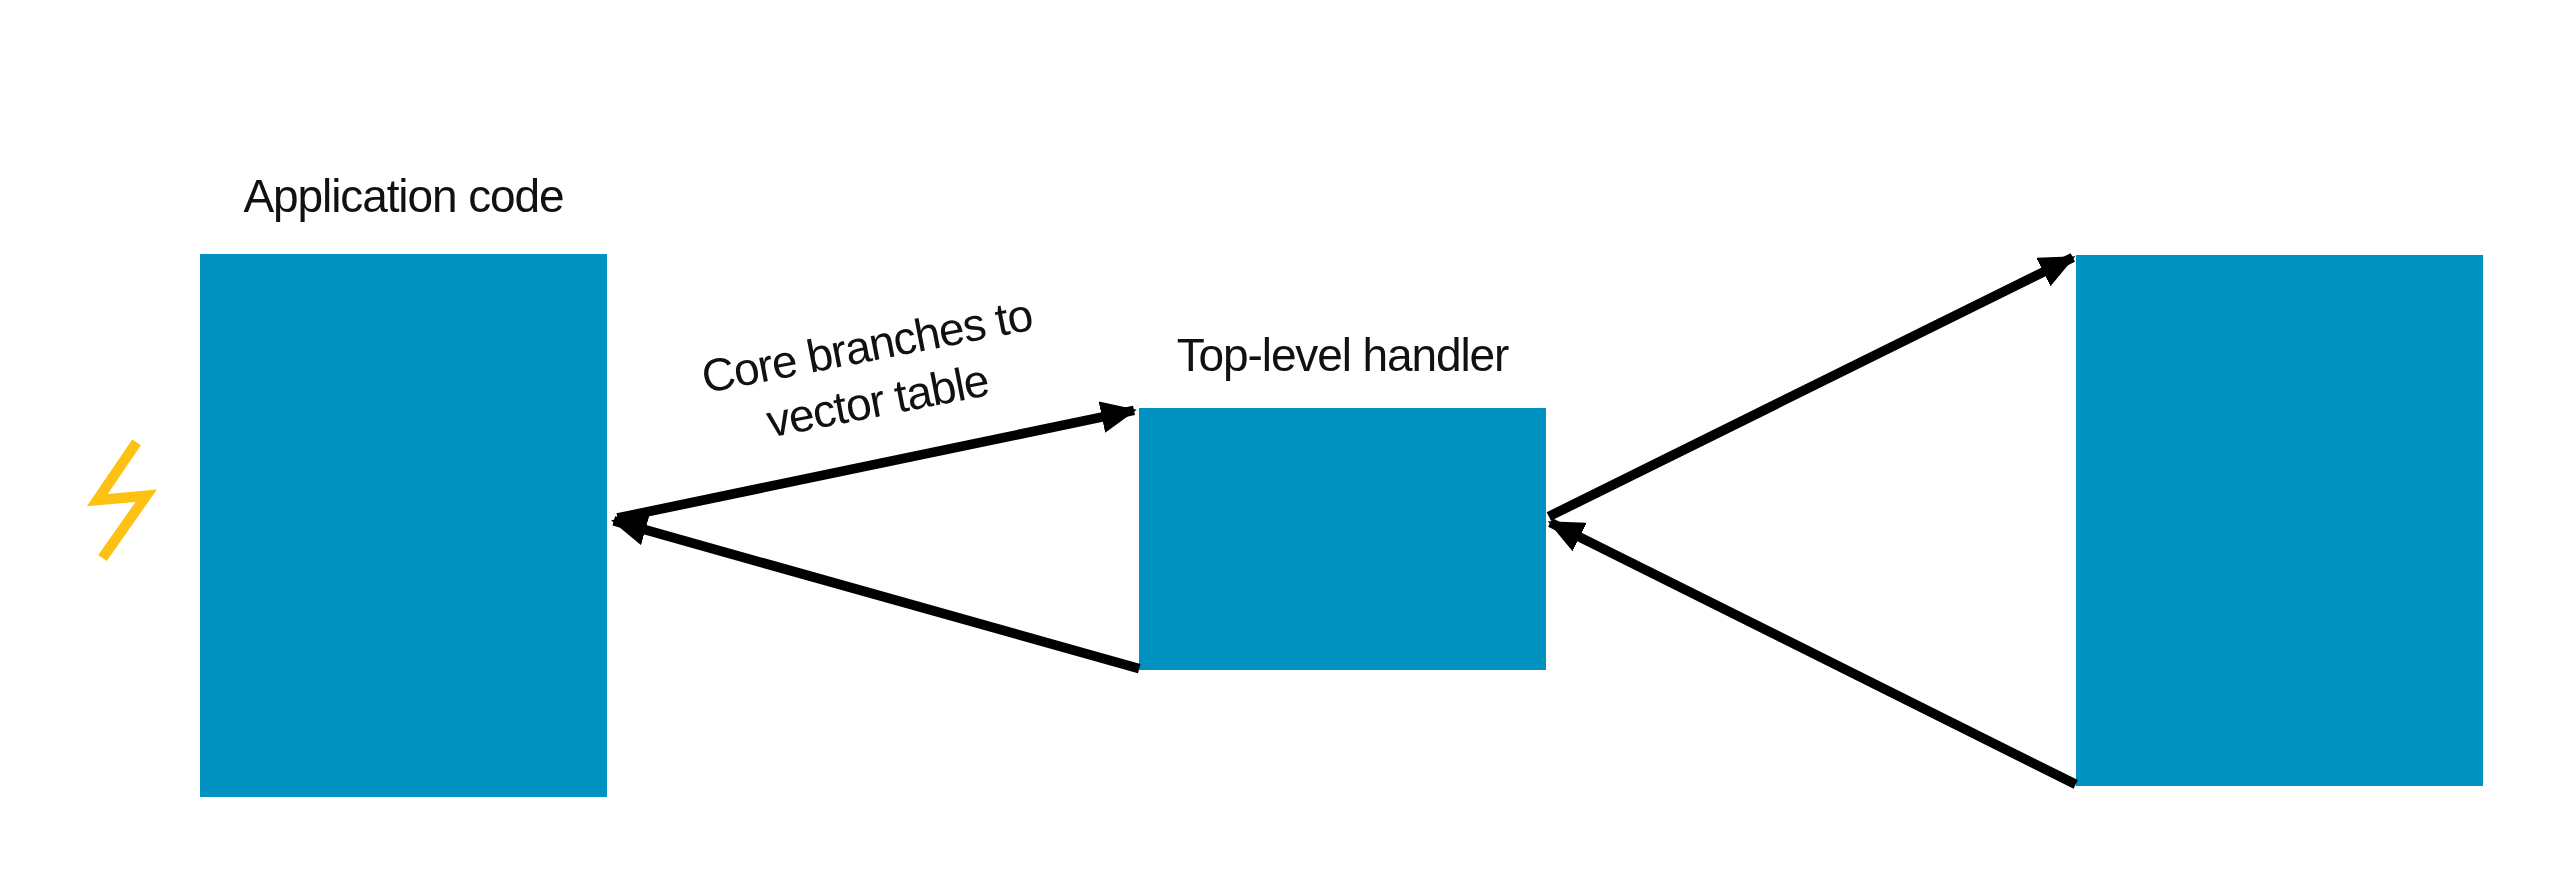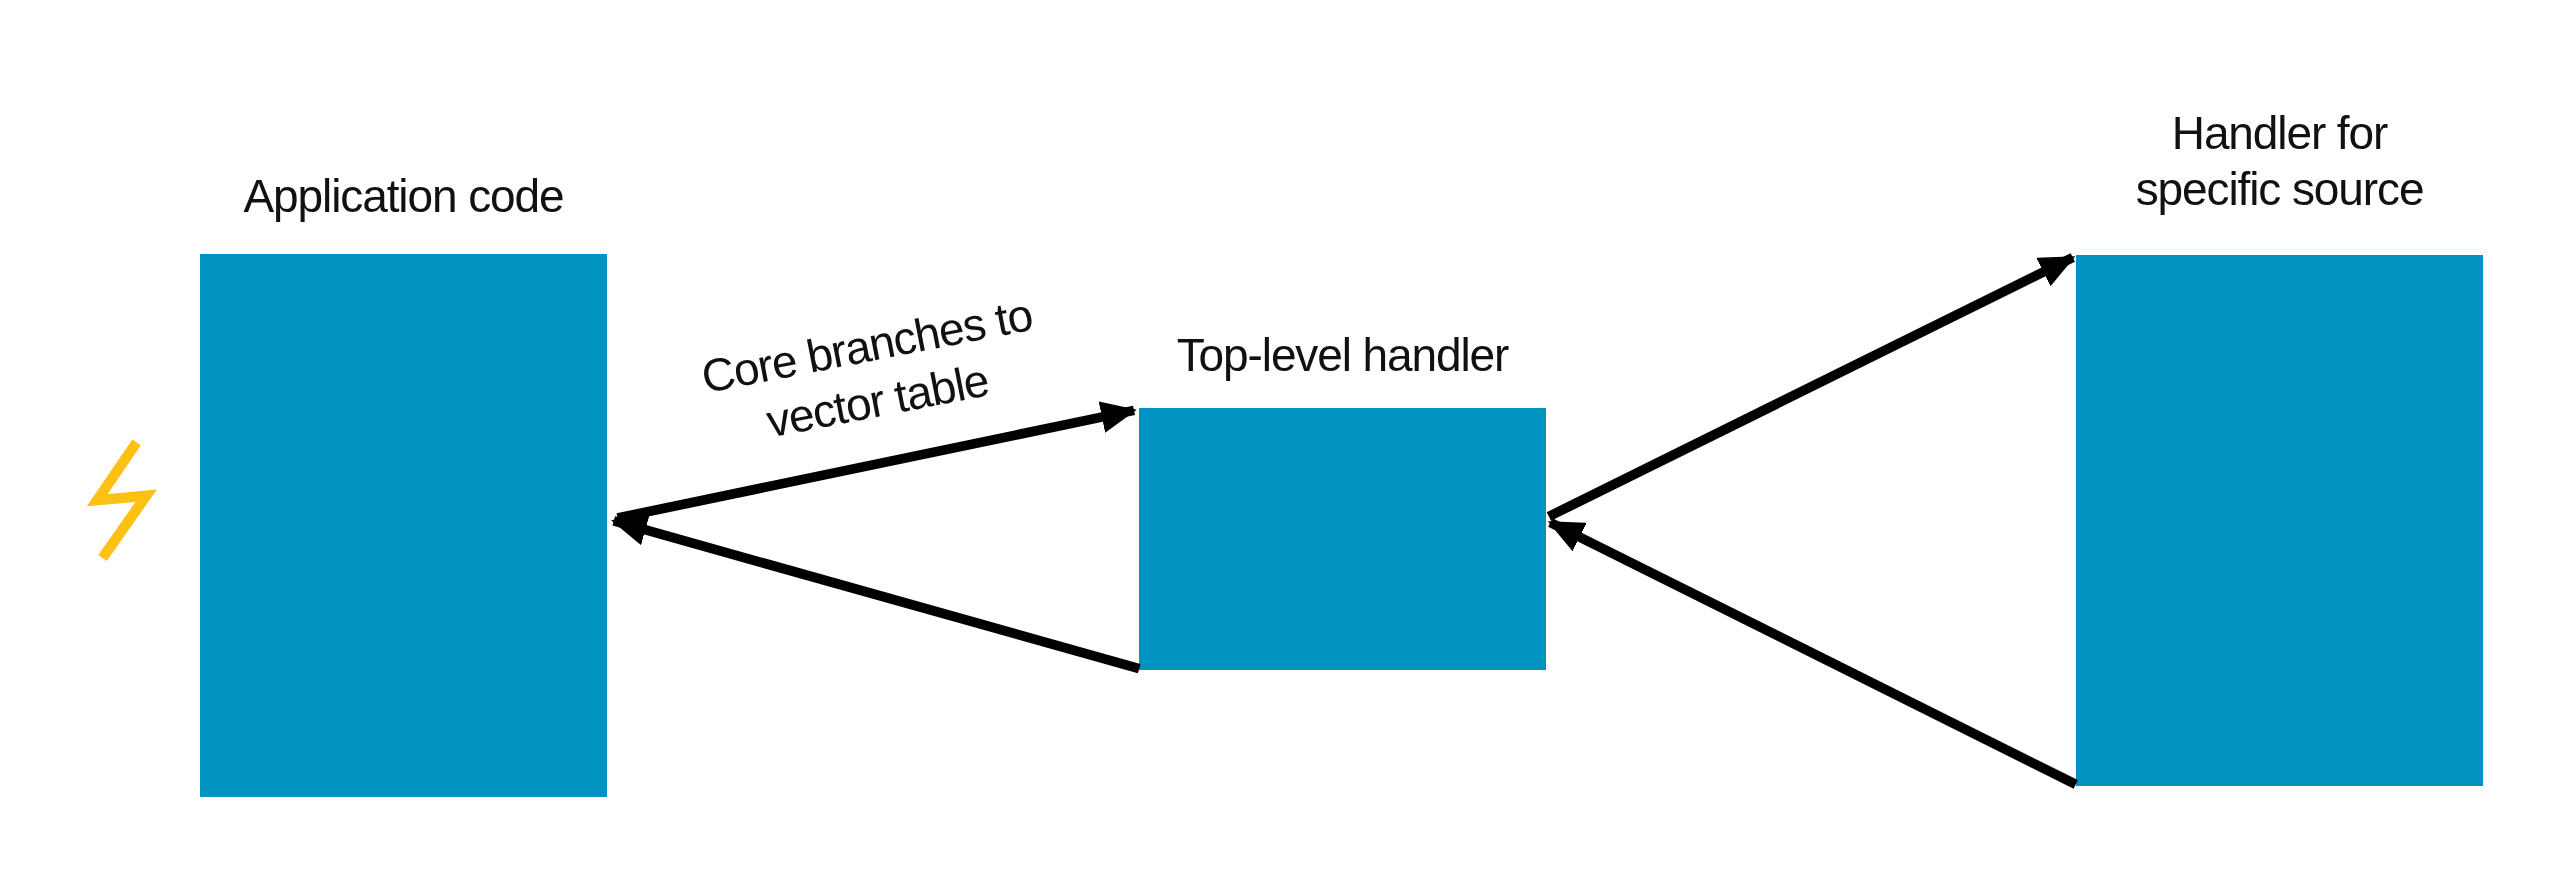--- a/index.html
+++ b/index.html
@@ -69,24 +69,20 @@
   <div class="box" id="box-src"></div>
 
   <div class="label" id="label-top">
     <span>Top-level handler</span>
   </div>
 
   <div class="label" id="label-app">
     <span>Application code</span>
   </div>
 
-  <div class="label" id="label-src">
-    <div>Handler for</div>
-    <div>specific source</div>
-  </div>
 
   <div class="label" id="label-branch">
     <div>Core branches to</div>
     <div>vector table</div>
   </div>
 
   <svg class="overlay" width="2576" height="895" viewBox="0 0 3471 1206">
     <defs>
       <marker id="ah" markerUnits="strokeWidth" markerWidth="3.7" markerHeight="3.3" refX="3.4" refY="1.65" orient="auto">
         <path class="arrow-head" d="M0,0 L3.7,1.65 L0,3.3 Z"></path>

